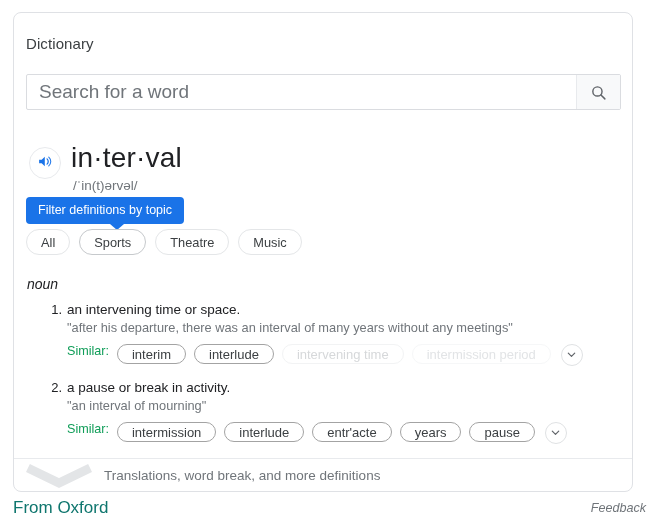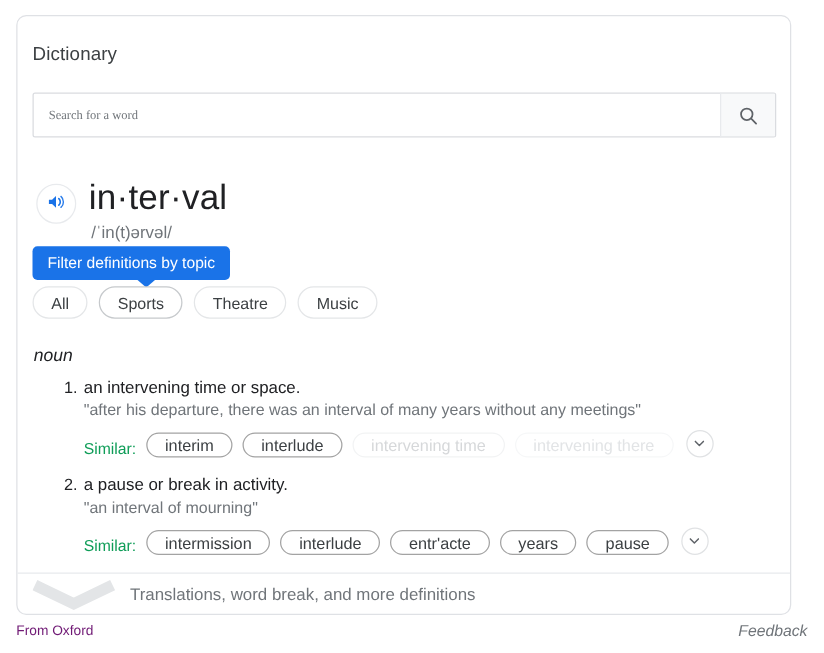--- a/index.html
+++ b/index.html
@@ -50,24 +50,24 @@
     border-radius: 2px;
     display: flex;
     align-items: stretch;
     background: #fff;
   }
   .search-input {
     flex: 1 1 auto;
     border: 0;
     outline: none;
     padding: 0 12px;
-    font-size: 10px;
+    font-size: 19px;
     color: #3c4043;
     background: transparent;
-    font-family: Liberation Serif, serif;
+    font-family: Liberation Sans, sans-serif;
   }
   .search-input::placeholder { color: #70757a; opacity: 1; }
   .search-btn {
     width: 44px;
     border: 0;
     border-left: 1px solid #e8eaed;
     background: #f8f9fa;
     display: flex;
     align-items: center;
     justify-content: center;
@@ -196,21 +196,21 @@
     line-height: 17px;
   }
   .def-example {
     font-size: 12.8px;
     color: #70757a;
     line-height: 17px;
     margin-top: 1px;
   }
   .similar-row {
     display: flex;
-    align-items: flex-end;
+    align-items: flex-start;
     gap: 8px;
     margin-top: 8px;
     flex-wrap: nowrap;
   }
   .similar-label {
     font-size: 12.6px;
     color: #0f9d58;
     white-space: nowrap;
   }
   .syn-chip {
@@ -281,22 +281,22 @@
   .page-footer {
     position: absolute;
     left: 13px;
     right: 13px;
     top: 498px;
     display: flex;
     align-items: center;
     justify-content: space-between;
   }
   .footer-source {
-    font-size: 11px;
-    color: #701a75;
+    font-size: 17px;
+    color: #0f766e;
   }
   .footer-feedback {
     font-size: 12.6px;
     color: #70757a;
     font-style: italic;
     cursor: pointer;
   }
 </style>
 </head>
 <body>
@@ -348,21 +348,21 @@
       <div class="def-item">
         <div class="def-num">1.</div>
         <div class="def-body">
           <div class="def-text">an intervening time or space.</div>
           <div class="def-example">"after his departure, there was an interval of many years without any meetings"</div>
           <div class="similar-row">
             <span class="similar-label">Similar:</span>
             <button class="syn-chip">interim</button>
             <button class="syn-chip">interlude</button>
             <button class="syn-chip faded">intervening time</button>
-            <button class="syn-chip faded-more">intervening there</button>
+            <button class="syn-chip faded-more">intermission period</button>
             <button class="syn-more">
               <span>
                 <svg width="11" height="11" viewBox="0 0 24 24" fill="none" stroke="#5f6368" stroke-width="2.6" stroke-linecap="round" stroke-linejoin="round">
                   <polyline points="5,9 12,16 19,9"></polyline>
                 </svg>
               </span>
             </button>
           </div>
         </div>
       </div>

